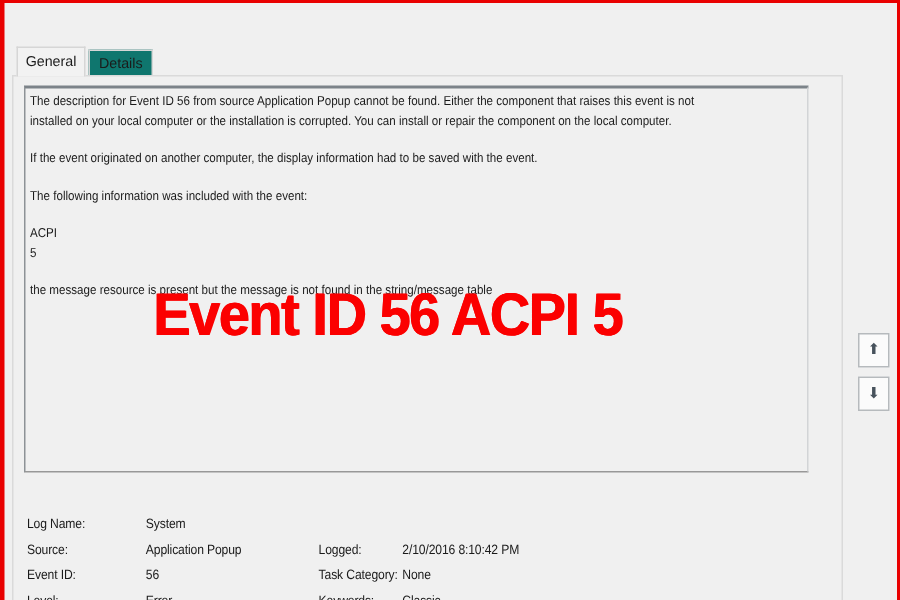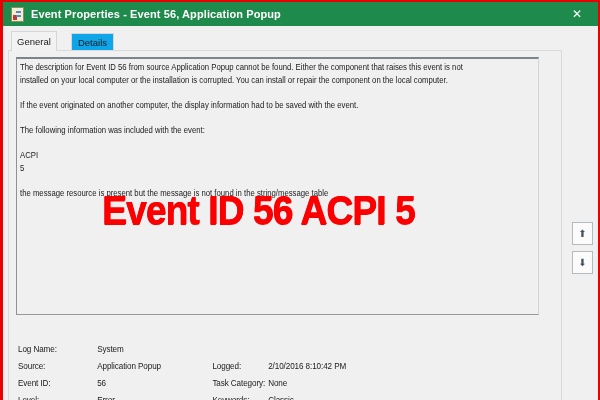--- a/index.html
+++ b/index.html
@@ -22,22 +22,22 @@
   .close-btn{
     position:absolute; right:6px; top:0; width:30px; height:24px;
     display:flex; align-items:center; justify-content:center;
     color:#ffffff; font-size:12px; font-family:"DejaVu Sans", sans-serif; cursor:default;
   }
   
   .tab{ position:absolute; box-sizing:border-box; font-size:9.5px; color:#1b1b1b;
         display:flex; align-items:center; justify-content:center; }
   .tab-general{ left:8px; top:29px; width:46px; height:20px; background:#f2f2f2;
         border:1px solid #d6d6d6; border-bottom:none; z-index:3; }
-  .tab-details{ left:56px; top:31px; width:43px; height:17px; background:#0ea5e9;
-        border:1px solid #d6d6d6; border-bottom:none; z-index:1;margin-left:12px; }
+  .tab-details{ left:56px; top:31px; width:43px; height:17px; background:#0f766e;
+        border:1px solid #d6d6d6; border-bottom:none; z-index:1; }
   .tab-page{
     position:absolute; left:5px; top:48px; width:554px; height:352px;
     border:1px solid #dadada; box-sizing:border-box; background:#f0f0f0; z-index:0;
   }
   
   .desc-box{
     position:absolute; left:13px; top:55px; width:523px; height:258px; box-sizing:border-box;
     background:#f0f0f0; z-index:2; overflow:hidden;
     border-top:2px solid #7c8389; border-left:1px solid #8d9296;
     border-right:1px solid #d2d4d6; border-bottom:1px solid #989898;
@@ -68,29 +68,20 @@
     display:flex; align-items:center; justify-content:center;
     font-family:"DejaVu Sans", sans-serif; font-size:10px; color:#47525c; cursor:default;
   }
   .nav-up{ top:220px; } .nav-down{ top:249px; }
 </style>
 </head>
 <body>
 
 <div class="shot">
 
-  <div class="titlebar">
-    <span class="win-icon">
-      <span class="red"></span>
-        <span class="blue1"></span>
-        <span class="blue2"></span>
-    </span>
-    <span class="title-text">Event Properties - Event 56, Application Popup</span>
-    <span class="close-btn">✕</span>
-  </div>
 
   <div class="tab-page"></div>
 
   <div class="tab tab-general">General</div>
   <div class="tab tab-details">Details</div>
 
   <div class="desc-box">
     <div class="desc">
       <div class="line">The description for Event ID 56 from source Application Popup cannot be found. Either the component that raises this event is not</div>
       <div class="line">installed on your local computer or the installation is corrupted. You can install or repair the component on the local computer.</div>

